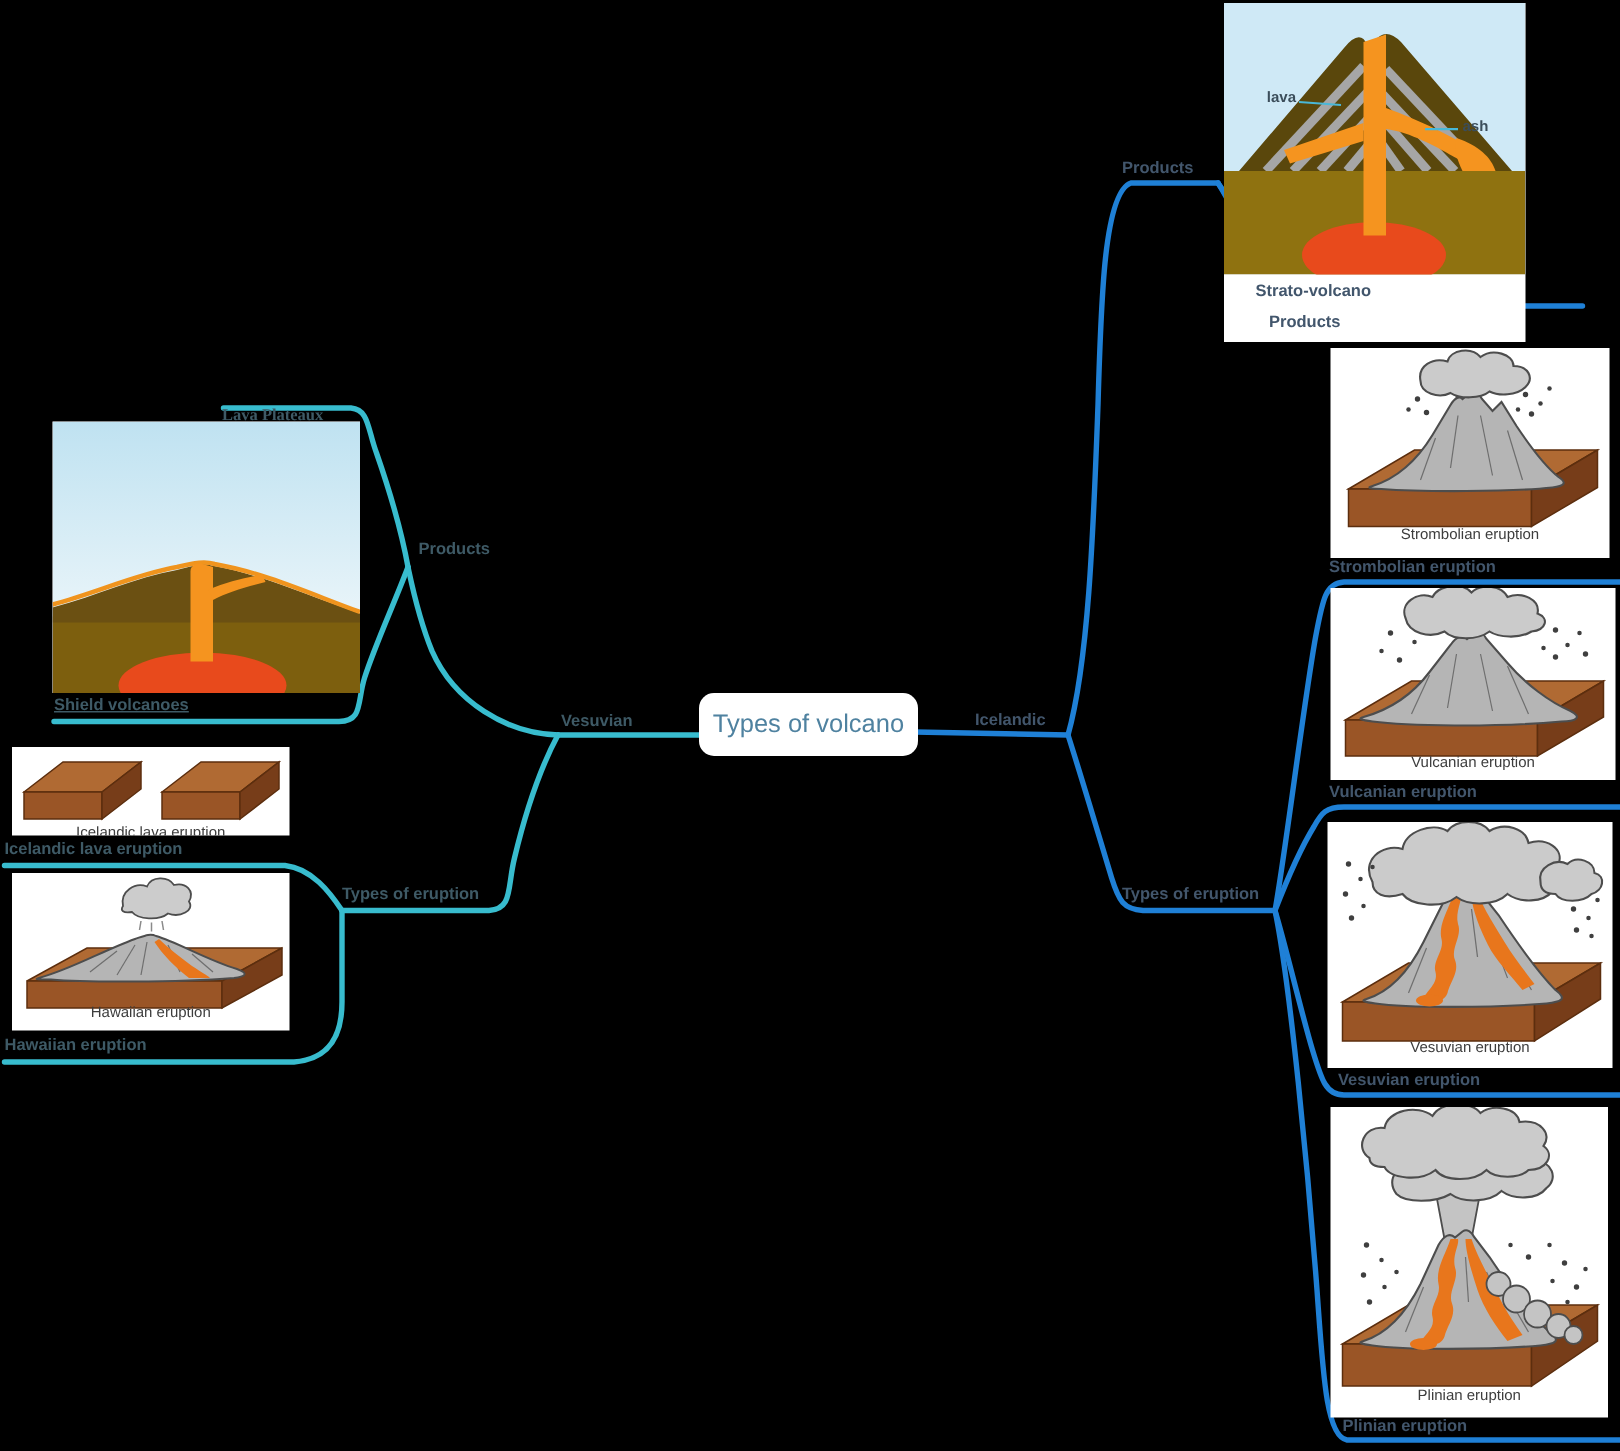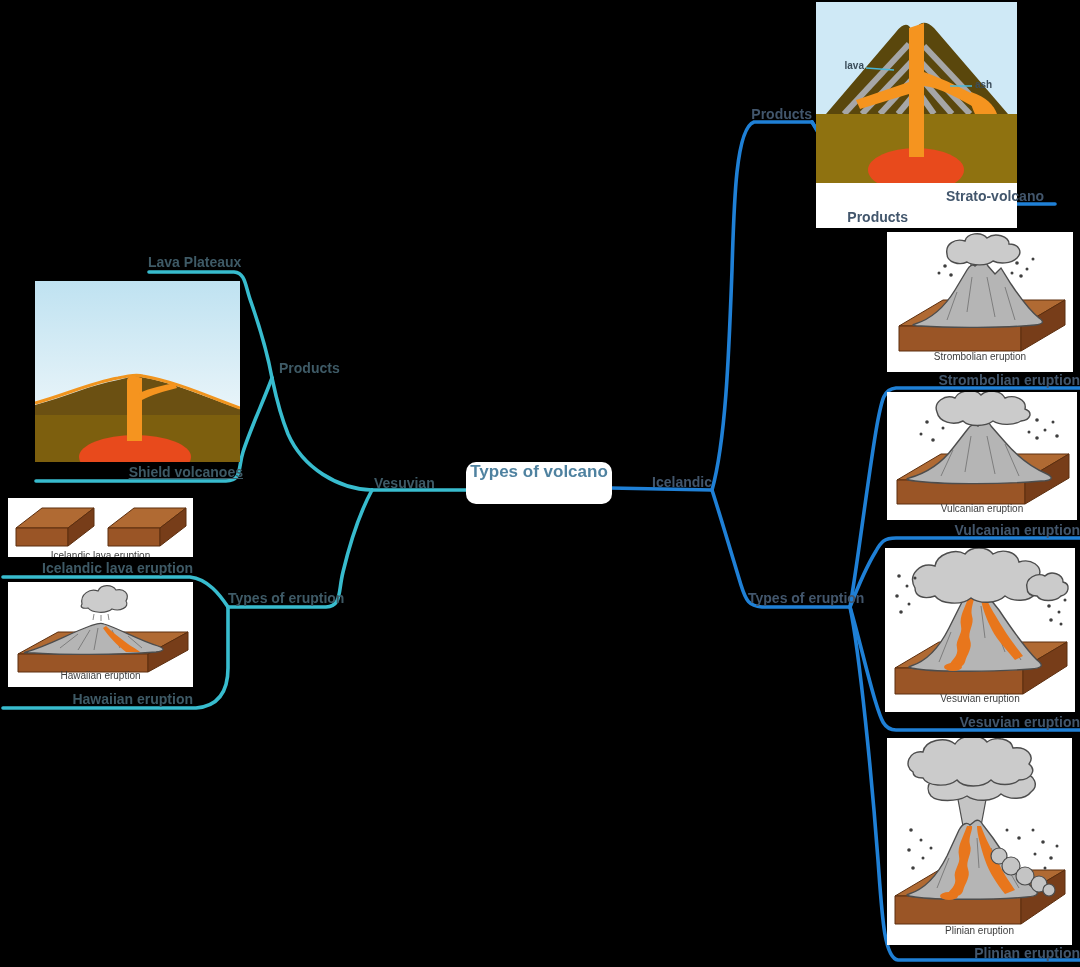--- a/index.html
+++ b/index.html
@@ -2,27 +2,27 @@
 <html><head>
 <meta charset="utf-8">
 <style>
   html,body{margin:0;padding:0;background:#000;}
   #canvas{position:relative;width:1080px;height:967px;background:#000;overflow:hidden;
           font-family:"Liberation Sans",sans-serif;}
   #wires{position:absolute;left:0;top:0;z-index:1;}
   .img-box{position:absolute;z-index:2;background:#fff;overflow:hidden;}
   .img-box svg{display:block;}
   .caption{position:absolute;left:0;right:0;text-align:center;font-size:10px;color:#3d3d3d;z-index:3;}
-  .node-label{position:absolute;z-index:4;font-size:14px;font-weight:bold;text-align:right;
+  .node-label{position:absolute;z-index:4;font-size:11px;font-weight:bold;text-align:left;
               cursor:pointer;white-space:nowrap;}
   .lbl-left{color:#3E5A66;}
   .lbl-right{color:#42566C;}
   #root-node{position:absolute;left:466px;top:462px;width:146px;height:42px;z-index:4;
-             background:#fff;border-radius:10px;display:flex;align-items:flex-start;justify-content:center;
-             font-size:17px;color:#4F82A0;cursor:pointer;font-weight:bold;}
+             background:#fff;border-radius:10px;display:flex;align-items:center;justify-content:center;
+             font-size:17px;color:#4F82A0;cursor:pointer;}
   .anno{position:absolute;font-size:10px;font-weight:bold;color:#3B4D5A;z-index:3;}
 </style>
 </head>
 <body>
 
 <div id="canvas">
 
   <svg id="wires" width="1080" height="967">
     <g fill="none" stroke="#38BCCE" stroke-width="3.6" stroke-linecap="round">
       <path d="M470,490 L372,490"></path>
@@ -281,21 +281,21 @@
     </svg>
     <div class="caption" style="bottom:9px;">Plinian eruption</div>
   </div>
 
   <div id="root-node">
     <span>Types of volcano</span>
   </div>
 
   <div class="node-label lbl-left" style="left:374px;top:475px;width:52px;">Vesuvian</div>
   <div class="node-label lbl-left" style="left:279px;top:360px;width:56px;">Products</div>
-  <div class="node-label lbl-left" style="left:148px;top:254px;width:92px;">Lava Plateaux</div>
+  <div class="node-label lbl-left" style="left:148px;top:271px;width:92px;font-family:Liberation Serif, serif;">Lava Plateaux</div>
   <div class="node-label lbl-left" style="left:36px;top:464px;width:207px;text-decoration:underline;">Shield volcanoes</div>
   <div class="node-label lbl-left" style="left:228px;top:590px;width:109px;">Types of eruption</div>
   <div class="node-label lbl-left" style="left:3px;top:560px;width:190px;">Icelandic lava eruption</div>
   <div class="node-label lbl-left" style="left:3px;top:691px;width:190px;">Hawaiian eruption</div>
 
   <div class="node-label lbl-right" style="left:650px;top:474px;width:62px;">Icelandic</div>
   <div class="node-label lbl-right" style="left:748px;top:106px;width:64px;">Products</div>
   <div class="node-label lbl-right" style="left:837px;top:188px;width:207px;">Strato-volcano</div>
   <div class="node-label lbl-right" style="left:846px;top:209px;width:62px;">Products</div>
   <div class="node-label lbl-right" style="left:748px;top:590px;width:102px;">Types of eruption</div>

